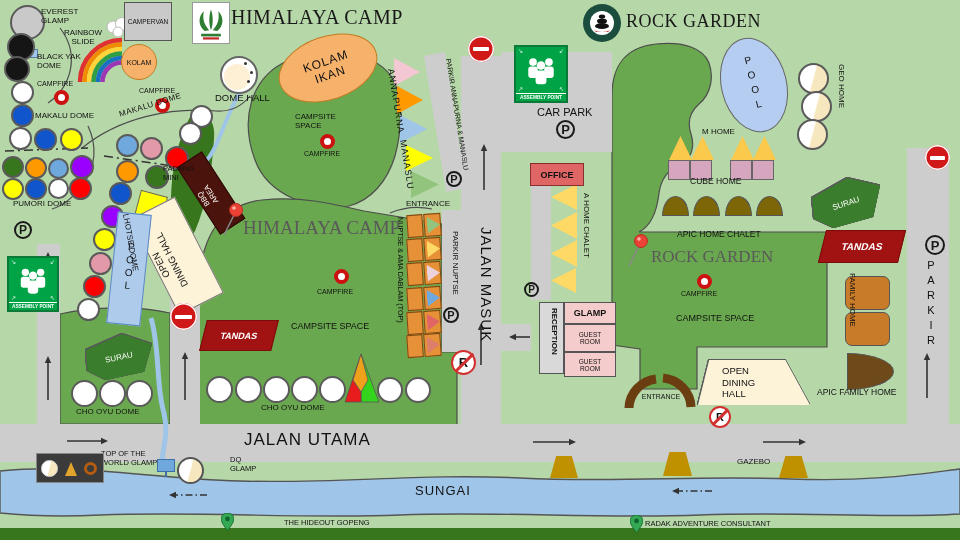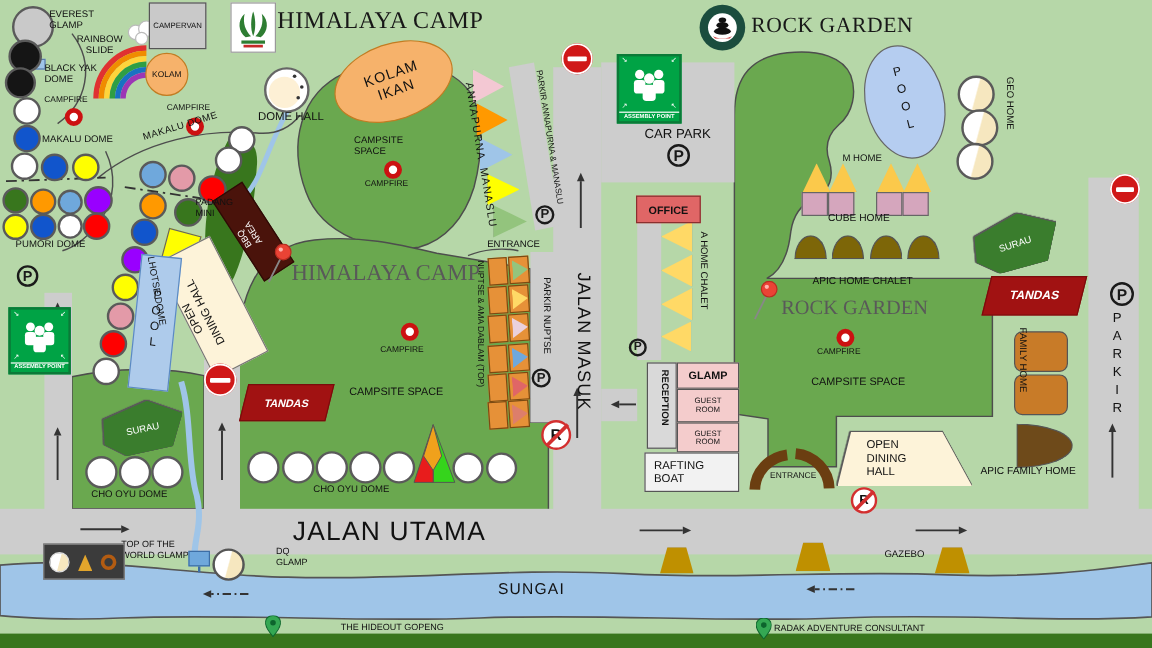--- a/index.html
+++ b/index.html
@@ -159,21 +159,21 @@
   <div class="lbl ctr" style="left:677px;top:290px;width:44px;font-size:7px;">CAMPFIRE</div>
   <div class="lbl" style="left:676px;top:313px;font-size:9px;">CAMPSITE SPACE</div>
   <div class="lbl ctr" style="left:632px;top:393px;width:58px;font-size:7px;">ENTRANCE</div>
   <div class="lbl ctr" style="left:924px;top:258px;width:14px;font-size:11px;line-height:15px;">P
 A
 R
 K
 I
 R</div>
 
-  <div class="lbl" style="left:244px;top:430px;font-size:22px;letter-spacing:1px;">JALAN UTAMA</div>
+  <div class="lbl" style="left:244px;top:430px;font-size:17px;letter-spacing:1px;">JALAN UTAMA</div>
   <div class="lbl" style="left:101px;top:450px;font-size:7.5px;">TOP OF  THE
 WORLD GLAMP</div>
   <div class="lbl" style="left:207px;top:456px;font-size:7.5px;margin-left:23px;">DQ
 GLAMP</div>
   <div class="lbl" style="left:415px;top:484px;font-size:13px;letter-spacing:1px;">SUNGAI</div>
   <div class="lbl" style="left:737px;top:457px;">GAZEBO</div>
   <div class="lbl" style="left:236px;top:519px;font-size:7.5px;margin-left:48px;">THE HIDEOUT GOPENG</div>
   <div class="lbl" style="left:645px;top:520px;font-size:7.5px;">RADAK ADVENTURE CONSULTANT</div>
 
   <div class="box" style="left:124px;top:2px;width:48px;height:39px;background:#c9c9c9;font-size:6.5px;">
@@ -232,23 +232,20 @@
   <div class="box" style="left:539px;top:302px;width:25px;height:72px;background:#d9d9d9;">
     <div class="rot" style="position:absolute;left:19px;top:5px;transform:rotate(90deg);font-weight:bold;font-size:8px;white-space:nowrap;">RECEPTION</div></div>
   <div class="box" style="left:564px;top:302px;width:52px;height:22px;background:#f4cccc;font-weight:bold;font-size:9px;">
     <span>GLAMP</span></div>
   <div class="box" style="left:564px;top:324px;width:52px;height:28px;background:#f4cccc;font-size:6.5px;">
     <span>GUEST
 ROOM</span></div>
   <div class="box" style="left:564px;top:352px;width:52px;height:25px;background:#f4cccc;font-size:6.5px;">
     <span>GUEST
 ROOM</span></div>
-  <div class="box" style="left:537px;top:377px;width:79px;height:33px;background:#f2f2f2;font-size:9.5px;justify-content:flex-start;padding-left:7px;text-align:left;">
-    <span>RAFTING
-BOAT</span></div>
   <div class="outl" style="position:absolute;left:698px;top:360px;width:112px;height:45px;z-index:3;">
     <div style="width:100%;height:100%;background:#fdf3d9;clip-path:polygon(10% 0,78% 0,100% 100%,0 100%);display:flex;align-items:center;">
       <div style="margin-left:24px;font-size:9.5px;line-height:1.25;white-space:pre-line;">OPEN
 DINING
 HALL</div>
       </div>
     </div>
 
   <div style="position:absolute;left:14px;top:24px;width:23px;height:10px;background:#9fc5e8;border:1px solid #5a7ca8;transform:rotate(-8deg);z-index:2;"></div>
   <div style="position:absolute;left:22px;top:49px;width:16px;height:9px;background:#9fc5e8;border:1px solid #5a7ca8;z-index:2;"></div>

